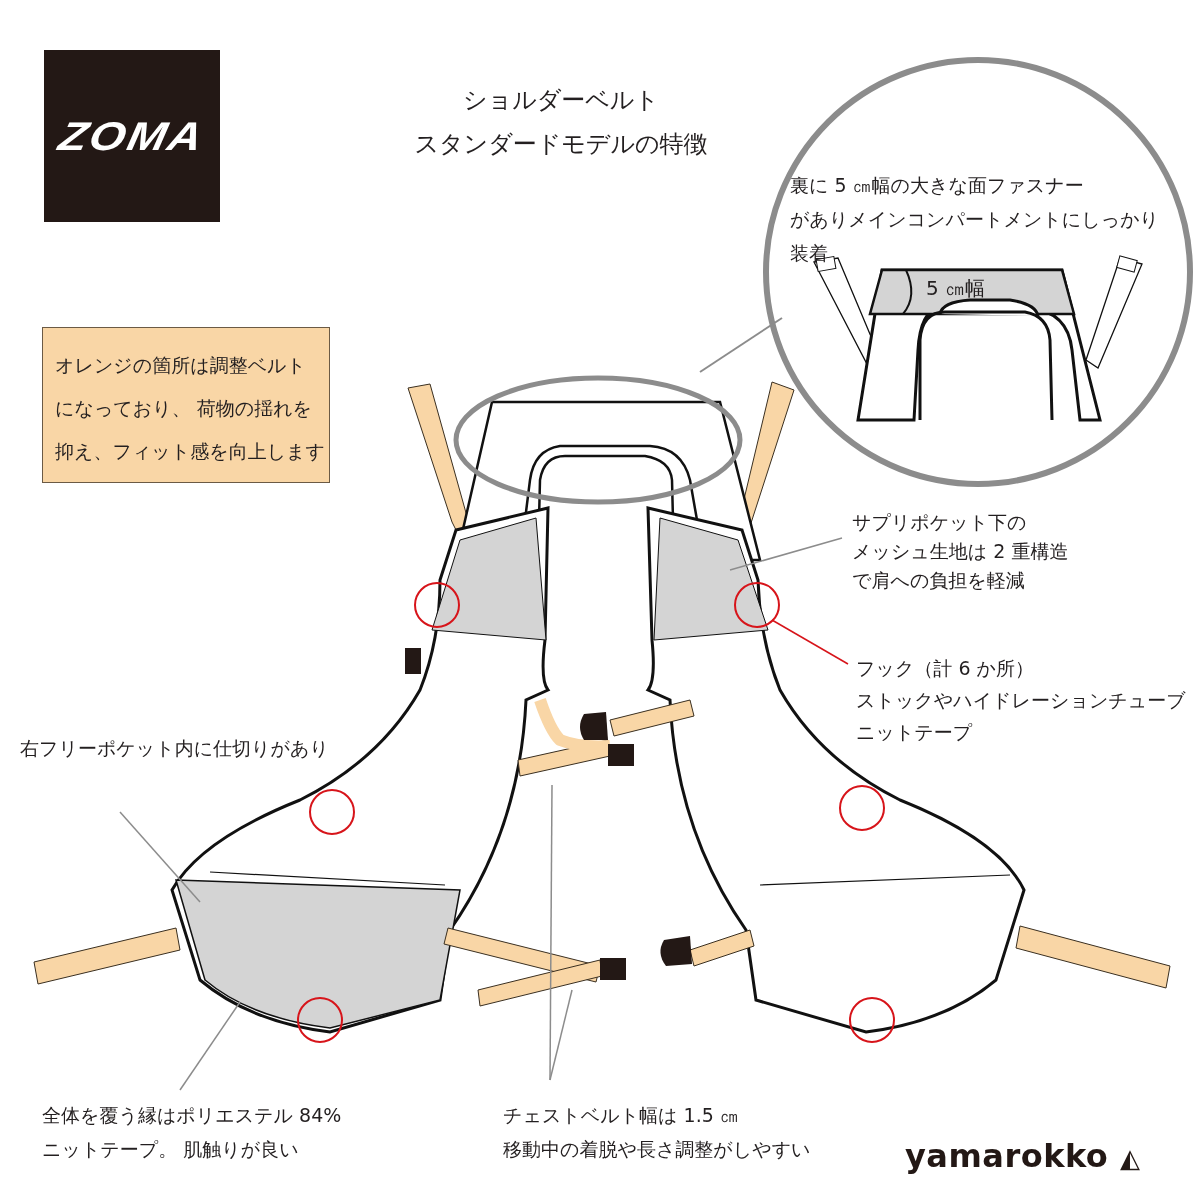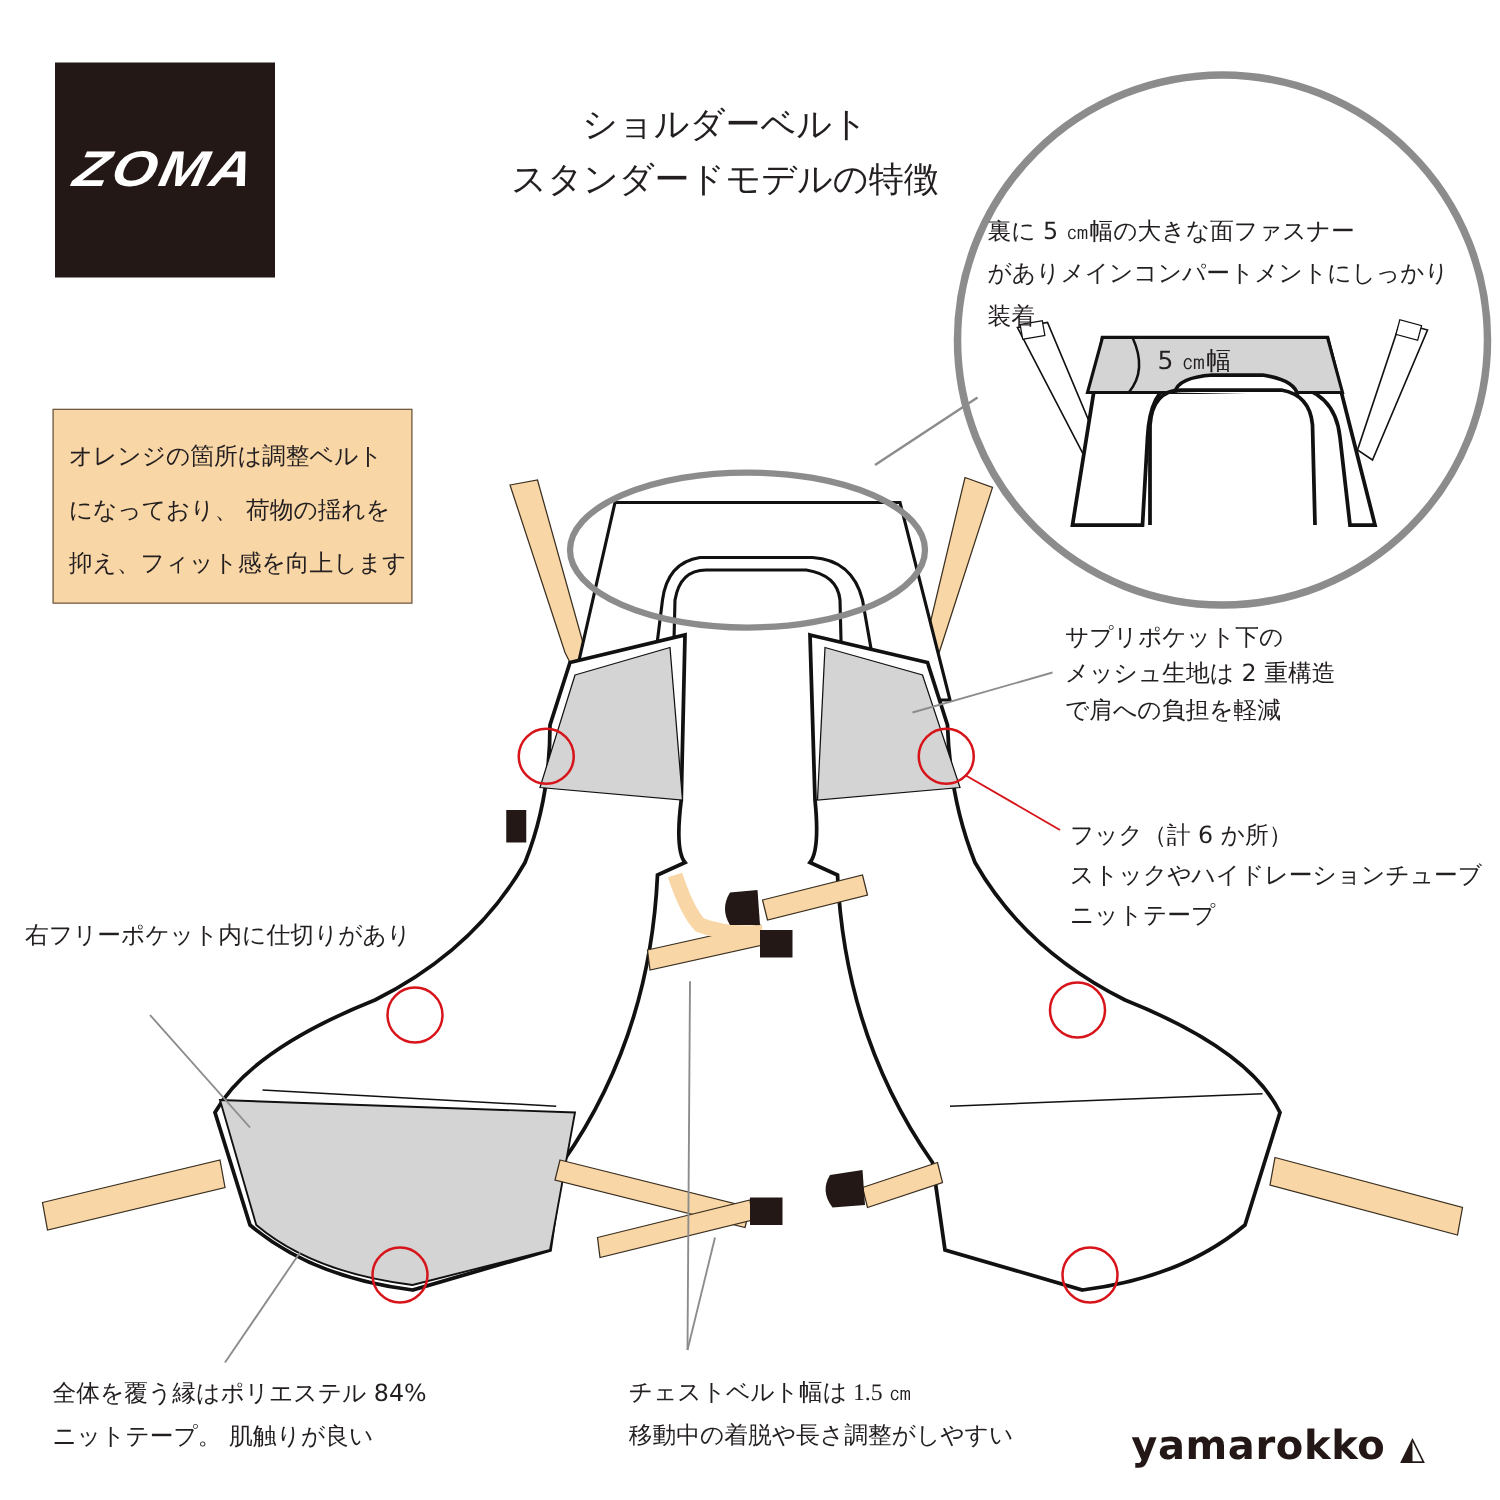--- a/index.html
+++ b/index.html
@@ -3,21 +3,21 @@
 <meta charset="utf-8">
 <style>
   html, body { margin: 0; padding: 0; background: #ffffff; }
   body { width: 1200px; height: 1200px; position: relative; overflow: hidden;
          font-family: "DejaVu Sans", "Liberation Sans", sans-serif; color: #231f20; }
   .abs { position: absolute; }
   .logo-box { left: 44px; top: 50px; width: 176px; height: 172px; background: #231815;
               display: flex; align-items: center; justify-content: center; }
   .logo-text { color: #fff; font-family: "Liberation Sans", sans-serif; font-weight: bold;
                font-style: italic; font-size: 40px; letter-spacing: 2px; transform: skewX(-12deg) scaleX(1.15); }
-  .title { left: 380px; top: 78px; width: 400px; text-align: center; font-size: 28px; line-height: 44px; }
+  .title { left: 361px; top: 78px; width: 400px; text-align: center; font-size: 24px; line-height: 44px; }
   .title div { white-space: nowrap; }
   .note { font-size: 19px; line-height: 29px; white-space: nowrap; }
   .orange-box { left: 42px; top: 327px; width: 288px; height: 156px; background: #f9d6a6;
                 border: 1.5px solid #6b5a45; box-sizing: border-box; padding: 16px 0 0 12px;
                 font-size: 19px; line-height: 43px; white-space: nowrap; }
   .zoom-note { left: 790px; top: 168px; width: 380px; text-align: left; font-size: 19px; line-height: 34px; }
   svg.drawing { position: absolute; left: 0; top: 0; }
   .brand { left: 905px; top: 1137px; font-family: "DejaVu Sans", sans-serif; font-weight: bold;
            font-size: 32px; letter-spacing: 0.5px; color: #231815; }
 </style>
@@ -115,42 +115,42 @@
   <div>がありメインコンパートメントにしっかり装着</div>
 </div>
 <div class="abs note" style="left:926px; top:274px; font-size:20px;">5 ㎝幅</div>
 
 <div class="abs orange-box">
   <div>オレンジの箇所は調整ベルト</div>
   <div>になっており、 荷物の揺れを</div>
   <div>抑え、フィット感を向上します</div>
 </div>
 
-<div class="abs note" style="left:852px; top:496px;">
+<div class="abs note" style="left:852px; top:508px;">
   <div>サプリポケット下の</div>
   <div>メッシュ生地は 2 重構造</div>
   <div>で肩への負担を軽減</div>
 </div>
 
 <div class="abs note" style="left:856px; top:652px; line-height:32px;">
   <div>フック（計 6 か所）</div>
   <div>ストックやハイドレーションチューブ</div>
   <div>ニットテープ</div>
 </div>
 
 <div class="abs note" style="left:20px; top:732px; line-height:32px;">
   <div>右フリーポケット内に仕切りがあり</div>
 </div>
 
 <div class="abs note" style="left:42px; top:1098px; line-height:34px;">
   <div>全体を覆う縁はポリエステル 84%</div>
   <div>ニットテープ。 肌触りが良い</div>
 </div>
 
-<div class="abs note" style="left:503px; top:1098px; line-height:34px;font-family:Liberation Serif, serif;">
+<div class="abs note" style="left:503px; top:1098px; line-height:34px;">
   <div>チェストベルト幅は 1.5 ㎝</div>
   <div>移動中の着脱や長さ調整がしやすい</div>
 </div>
 
 <div class="abs brand">
   <span>yamarokko</span>
   <span style="font-size:26px;">◭</span>
 </div>
 
 </body></html>

